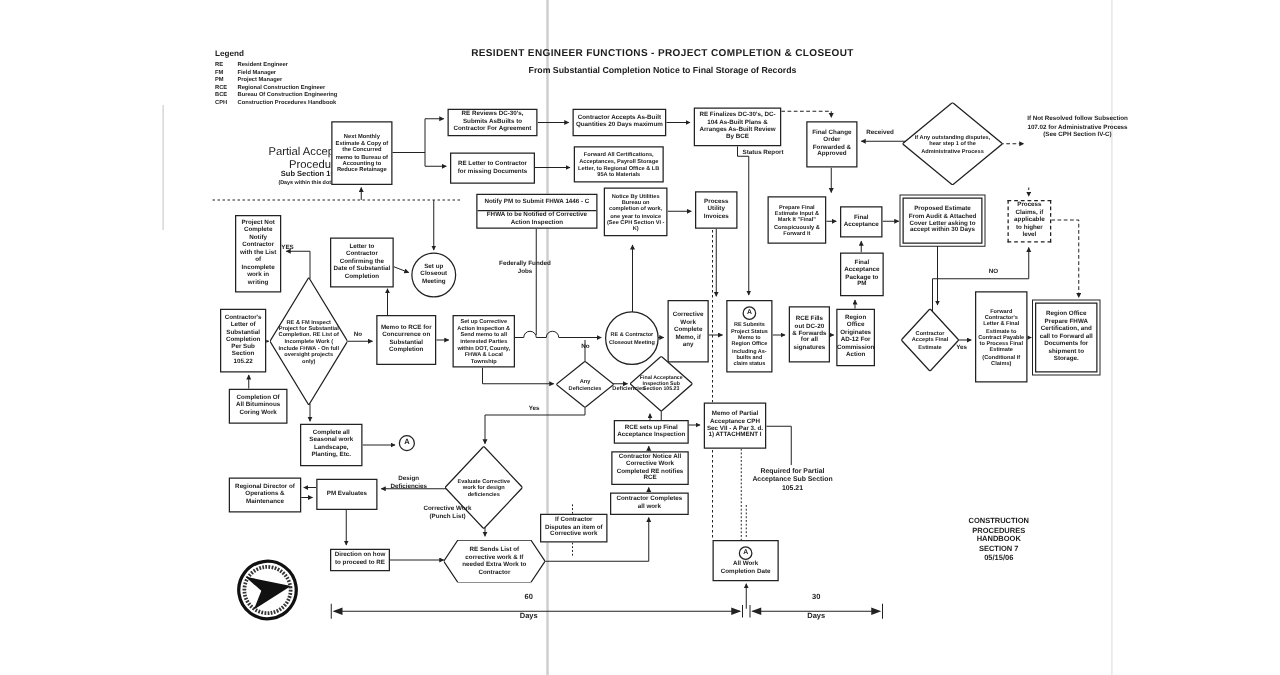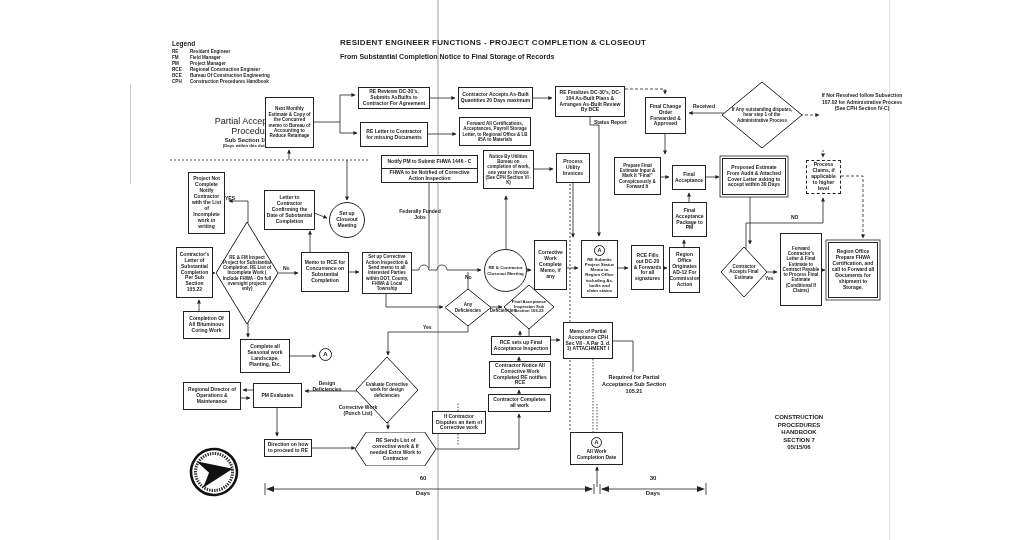--- a/index.html
+++ b/index.html
@@ -24,21 +24,21 @@
   .hexnode span{position:relative;z-index:1;padding:0 8px;}
   .lbl{position:absolute;font-size:5px;font-weight:bold;z-index:5;text-align:center;line-height:1.2;}
   .freetext{position:absolute;font-size:5px;font-weight:bold;text-align:center;line-height:1.3;z-index:4;}
   .acirc{display:inline-flex;align-items:center;justify-content:center;width:9px;height:9px;
          border:1px solid #222;border-radius:50%;font-size:5.5px;font-weight:bold;flex:0 0 auto;}
   #legend{position:absolute;left:172px;top:40px;z-index:4;}
   #legend .lg-title{font-size:6.5px;font-weight:bold;margin-bottom:2px;}
   #legend table{border-collapse:collapse;}
   #legend td{font-size:4.6px;font-weight:bold;padding:0 0 1px 0;vertical-align:top;}
   #legend td.abbr{width:18px;}
-  #titleblock{position:absolute;left:340px;top:38px;width:380px;text-align:left;z-index:4;}
+  #titleblock{position:absolute;left:340px;top:38px;width:380px;text-align:center;z-index:4;}
   #titleblock .t1{font-size:8px;font-weight:bold;letter-spacing:.3px;}
   #titleblock .t2{font-size:7px;font-weight:bold;margin-top:6px;}
   #pab{position:absolute;left:196px;top:116px;width:112px;text-align:center;z-index:4;}
   #pab .p1{font-size:9px;}
   #pab .p2{font-size:6px;font-weight:bold;margin-top:1px;}
   #pab .p3{font-size:4.3px;font-weight:bold;}
   #footerblock{position:absolute;left:755px;top:414px;width:88px;text-align:center;z-index:4;}
   #footerblock div{font-size:6px;font-weight:bold;line-height:1.25;}
 </style>
 </head>

